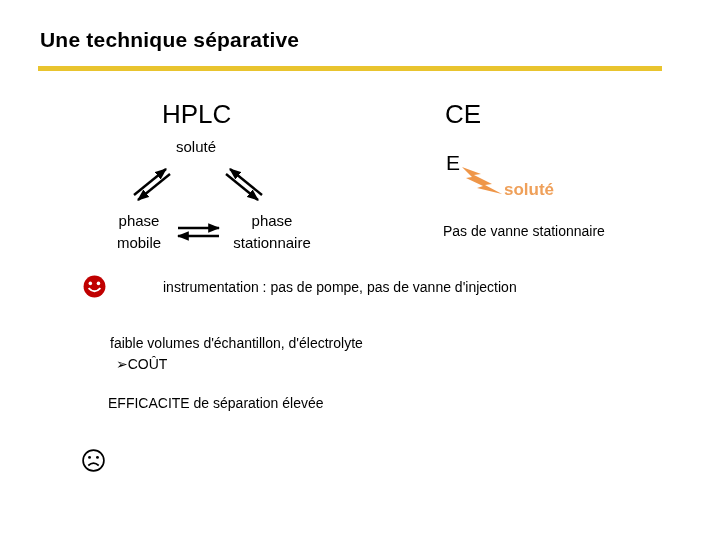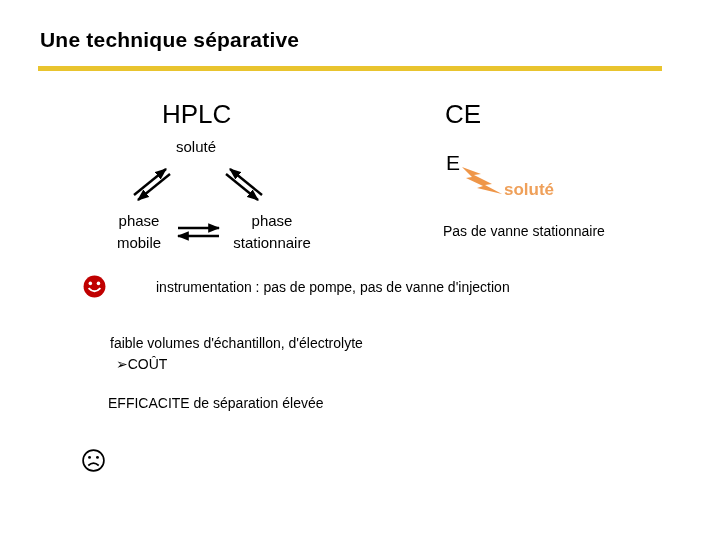--- a/index.html
+++ b/index.html
@@ -14,21 +14,21 @@
   .hplc-heading{left:162px;top:99px;font-size:26px;}
   .hplc-solute{left:176px;top:138px;font-size:15px;}
   .ce-heading{left:445px;top:99px;font-size:26px;}
   .ce-field{left:446px;top:151px;font-size:21px;}
   .ce-solute{left:504px;top:180px;font-size:17px;font-weight:bold;color:#EFA05A;}
   .ce-nophase{left:443px;top:223px;font-size:14px;}
   .phase-block{font-size:15px;line-height:22px;text-align:center;white-space:pre-line;}
   .phase-mobile{left:105px;top:210px;width:68px;}
   .phase-stat{left:228px;top:210px;width:88px;}
   .bullet-line{font-size:14px;}
-  .l1{left:111px;top:279px;padding-left:45px;}
+  .l1{left:118px;top:279px;padding-left:45px;}
   .l2{left:118px;top:300px;}
   .l3{left:110px;top:335px;}
   .l4{left:116px;top:356px;text-align:center;}
   .l5{left:108px;top:395px;}
   .l6{left:112px;top:453px;}
   .icon-svg{position:absolute;display:block;}
   .happy-icon{left:82px;top:274px;width:25px;height:25px;}
   .sad-icon{left:81px;top:448px;width:25px;height:25px;}
   .arrows-layer{position:absolute;left:0;top:0;width:720px;height:540px;pointer-events:none;}
 </style>

